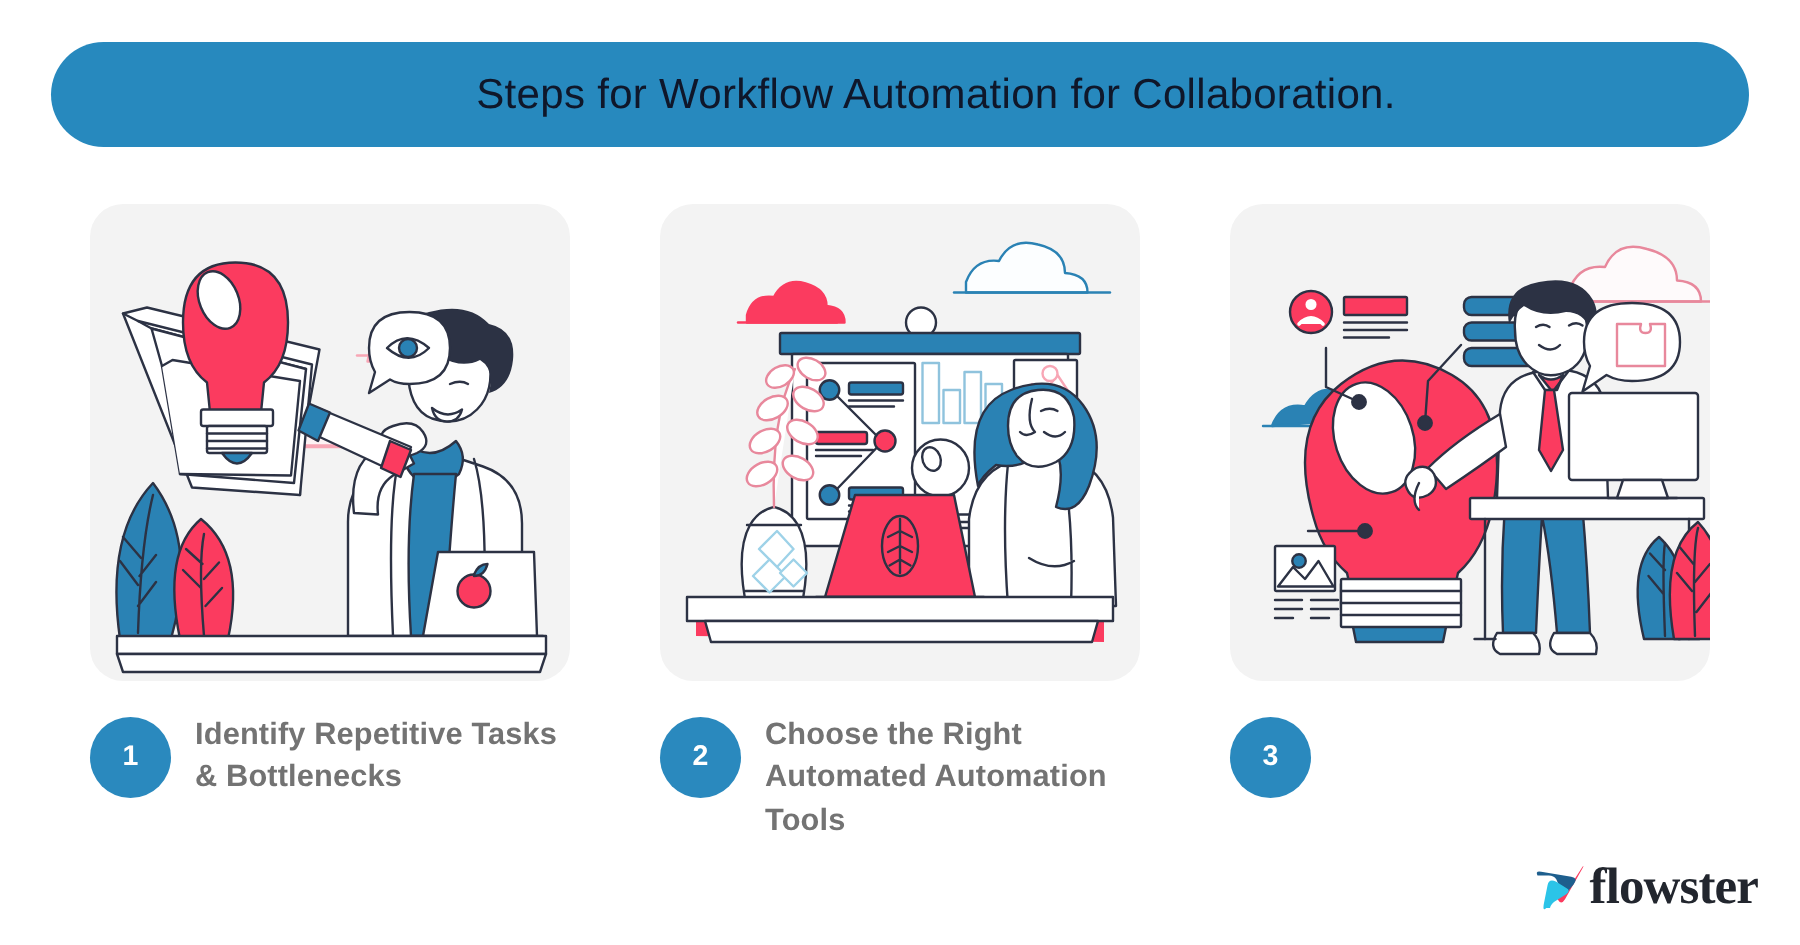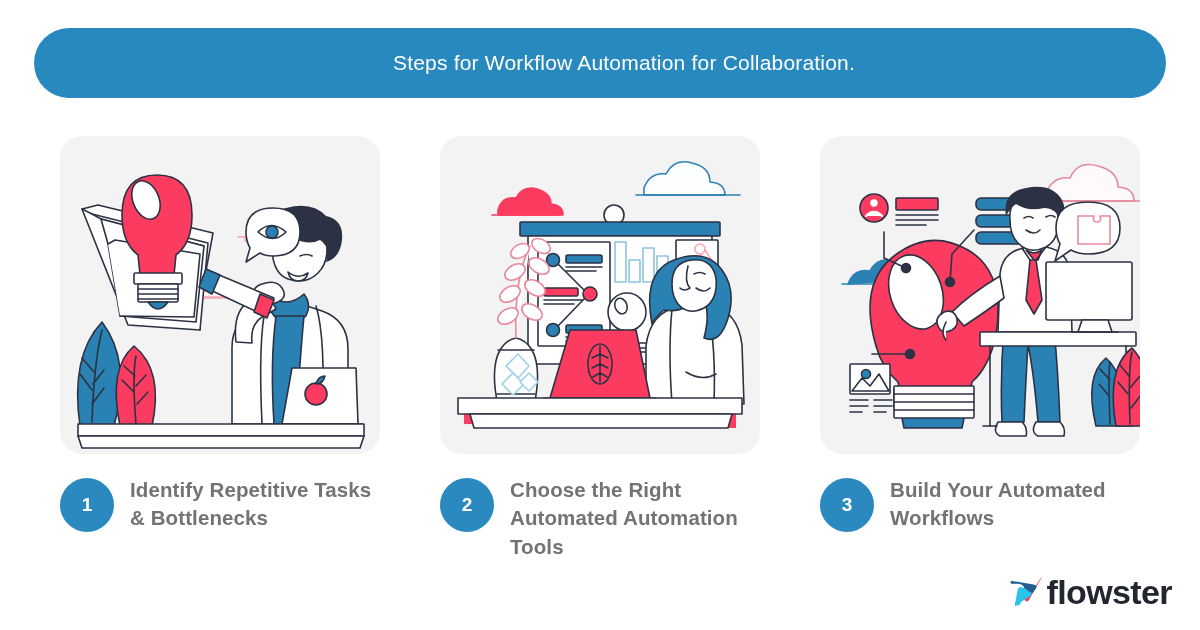--- a/index.html
+++ b/index.html
@@ -15,22 +15,22 @@
   
   .header-bar{
     position:absolute;
     left:34px; top:28px;
     width:1132px; height:70px;
     background:#2789BE;
     border-radius:36px;
     display:flex;align-items:center;justify-content:center;
   }
   .header-title{
-    color:#ffffff;
-    font-size:21px;
+    color:#0f172a;
+    font-size:28px;
     font-weight:400;
     letter-spacing:.2px;
     text-align:center;
     white-space:nowrap;
     margin-left:48px;
   }
 
   
   .steps{
     position:absolute;
@@ -73,21 +73,21 @@
     font-weight:700;
     line-height:1.38;
     letter-spacing:.1px;
     max-width:246px;
   }
 
   
   .logo{
     position:absolute;
     right:28px; bottom:18px;
-    display:flex;align-items:center;
+    display:flex;align-items:center;font-family:Liberation Serif, serif;
   }
   .logo-mark{width:40px;height:40px;display:block;}
   .logo-word{
     color:#22262E;
     font-size:34px;
     font-weight:700;
     letter-spacing:-.6px;
     line-height:1;
   }
 </style>
@@ -401,21 +401,20 @@
             <path d="M276 290 q-12-50 10-68 q24 22 14 68 Z" fill="#2A82B4" stroke="#2C3244"></path>
             <path d="M290 288 q-2-50 0-62 M289 260 l-10-12 M290 244 l-10-11"></path>
             <path d="M296 290 q-10-58 16-78 q26 28 10 78 Z" fill="#FB3B5F" stroke="#2C3244"></path>
             <path d="M310 288 q-2-56 2-72 M308 258 l-10-12 M309 240 l-9-11 M311 272 l10-13 M310 252 l10-12"></path>
           </g>
         </svg>
       </div>
 
       <div class="step-label">
         <div class="badge">3</div>
-        <div class="step-text">Build Your Automated Workflows</div>
       </div>
     </div>
 
   </div>
 
   <div class="logo">
     <svg class="logo-mark" viewBox="0 0 48 48" xmlns="http://www.w3.org/2000/svg">
       <path d="M42 7 Q44 5 41 10 L28 33 Q25 38 22 33 L18 26 Q16 22 20 22 L30 22 Q34 22 35 18 Z" fill="#FB3B5F"></path>
       <path d="M6 14 Q4 10 9 11 L33 15 Q39 16 35 21 L30 27 Q27 30 25 26 L21 17 Q19 14 15 14 Z" fill="#1E5F8E"></path>
       <path d="M13 40 Q10 43 11 37 L14 22 Q15 16 21 19 L29 24 Q33 26 29 29 L21 34 Q17 36 16 40 Z" fill="#2BC4E8"></path>

